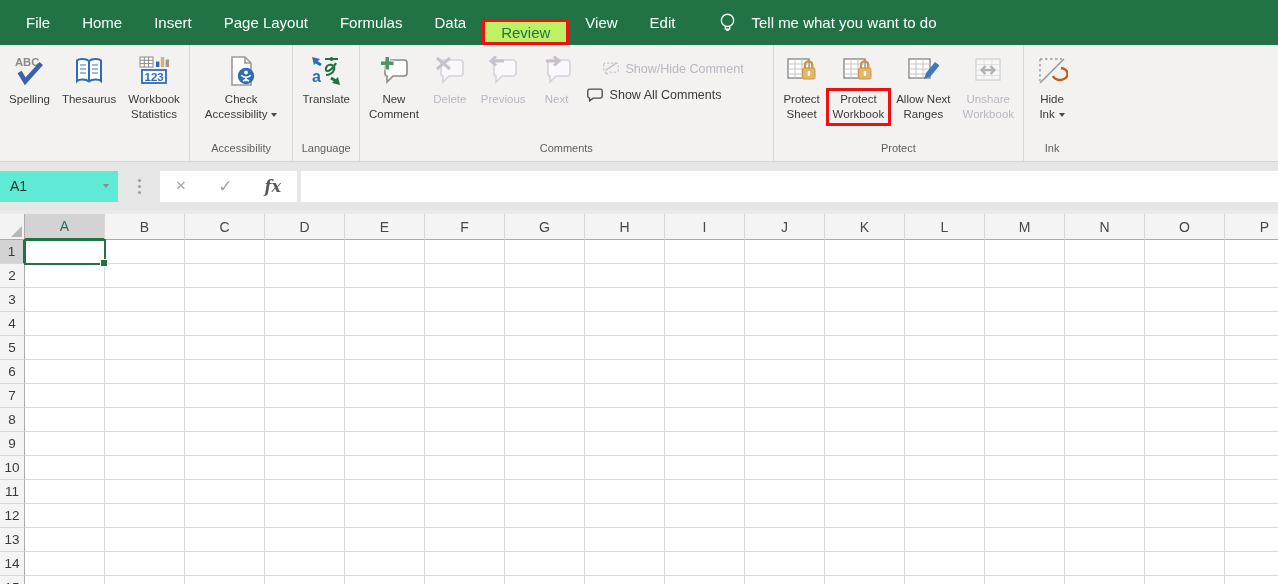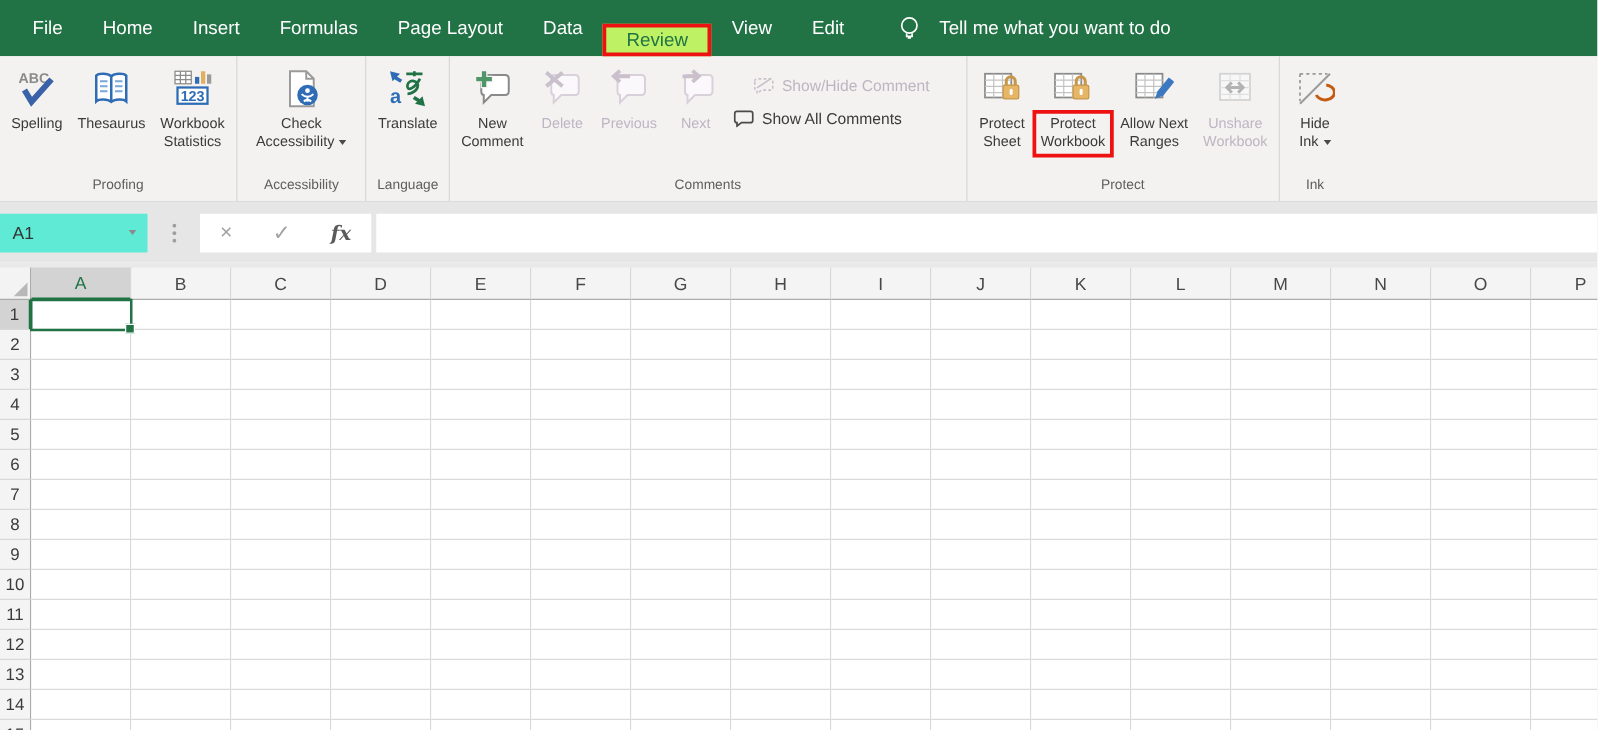--- a/index.html
+++ b/index.html
@@ -78,22 +78,22 @@
   .selbox::after { content:""; position:absolute; right:-4px; bottom:-4px; width:6px; height:6px;
                    background:var(--excel-green,#217346); border:1px solid #fff; }
 </style>
 </head>
 <body>
 
 <div class="titlebar">
   <div class="tab">File</div>
   <div class="tab">Home</div>
   <div class="tab">Insert</div>
+  <div class="tab">Page Layout</div>
   <div class="tab">Formulas</div>
-  <div class="tab">Page Layout</div>
   <div class="tab">Data</div>
   <div class="tab active">Review</div>
   <div class="tab">View</div>
   <div class="tab">Edit</div>
   <div class="tellme">
     <svg viewBox="0 0 24 26">
       <circle cx="12" cy="10" r="7" fill="none" stroke="#fff" stroke-width="1.5"></circle>
       <path d="M9.5 17 v3 h5 v-3 M10.5 21.5 h3" fill="none" stroke="#fff" stroke-width="1.5"></path>
     </svg>
     <span>Tell me what you want to do</span>
@@ -134,21 +134,20 @@
           <rect x="22.8" y="2" width="3.4" height="10" fill="#e0b05e"></rect>
           <rect x="27.6" y="4.5" width="3.4" height="7.5" fill="#9a9a9a"></rect>
           <rect x="4" y="15" width="24" height="13" fill="#fff" stroke="#2e6db5" stroke-width="1.8"></rect>
           <text x="6.5" y="25.5" font-size="11.5" font-weight="bold" fill="#2e6db5">123</text>
             </svg>
           </span>
         <span class="lbl">Workbook</span>
         <span class="lbl">Statistics</span>
       </div>
     </div>
-    <div class="gname">Proofing</div>
   </div>
 
   <div class="group">
     <div class="gc">
       <div class="rbtn" style="padding:2px 12px 0">
         <span class="ricon">
           <svg viewBox="0 0 32 32">
               <path d="M7 2 h13 l6 6 v22 H7 z" fill="#fff" stroke="#9a9a9a" stroke-width="1.6"></path>
           <path d="M20 2 v6 h6" fill="none" stroke="#9a9a9a" stroke-width="1.6"></path>
           <circle cx="21" cy="21" r="8.2" fill="#2e6db5"></circle>

